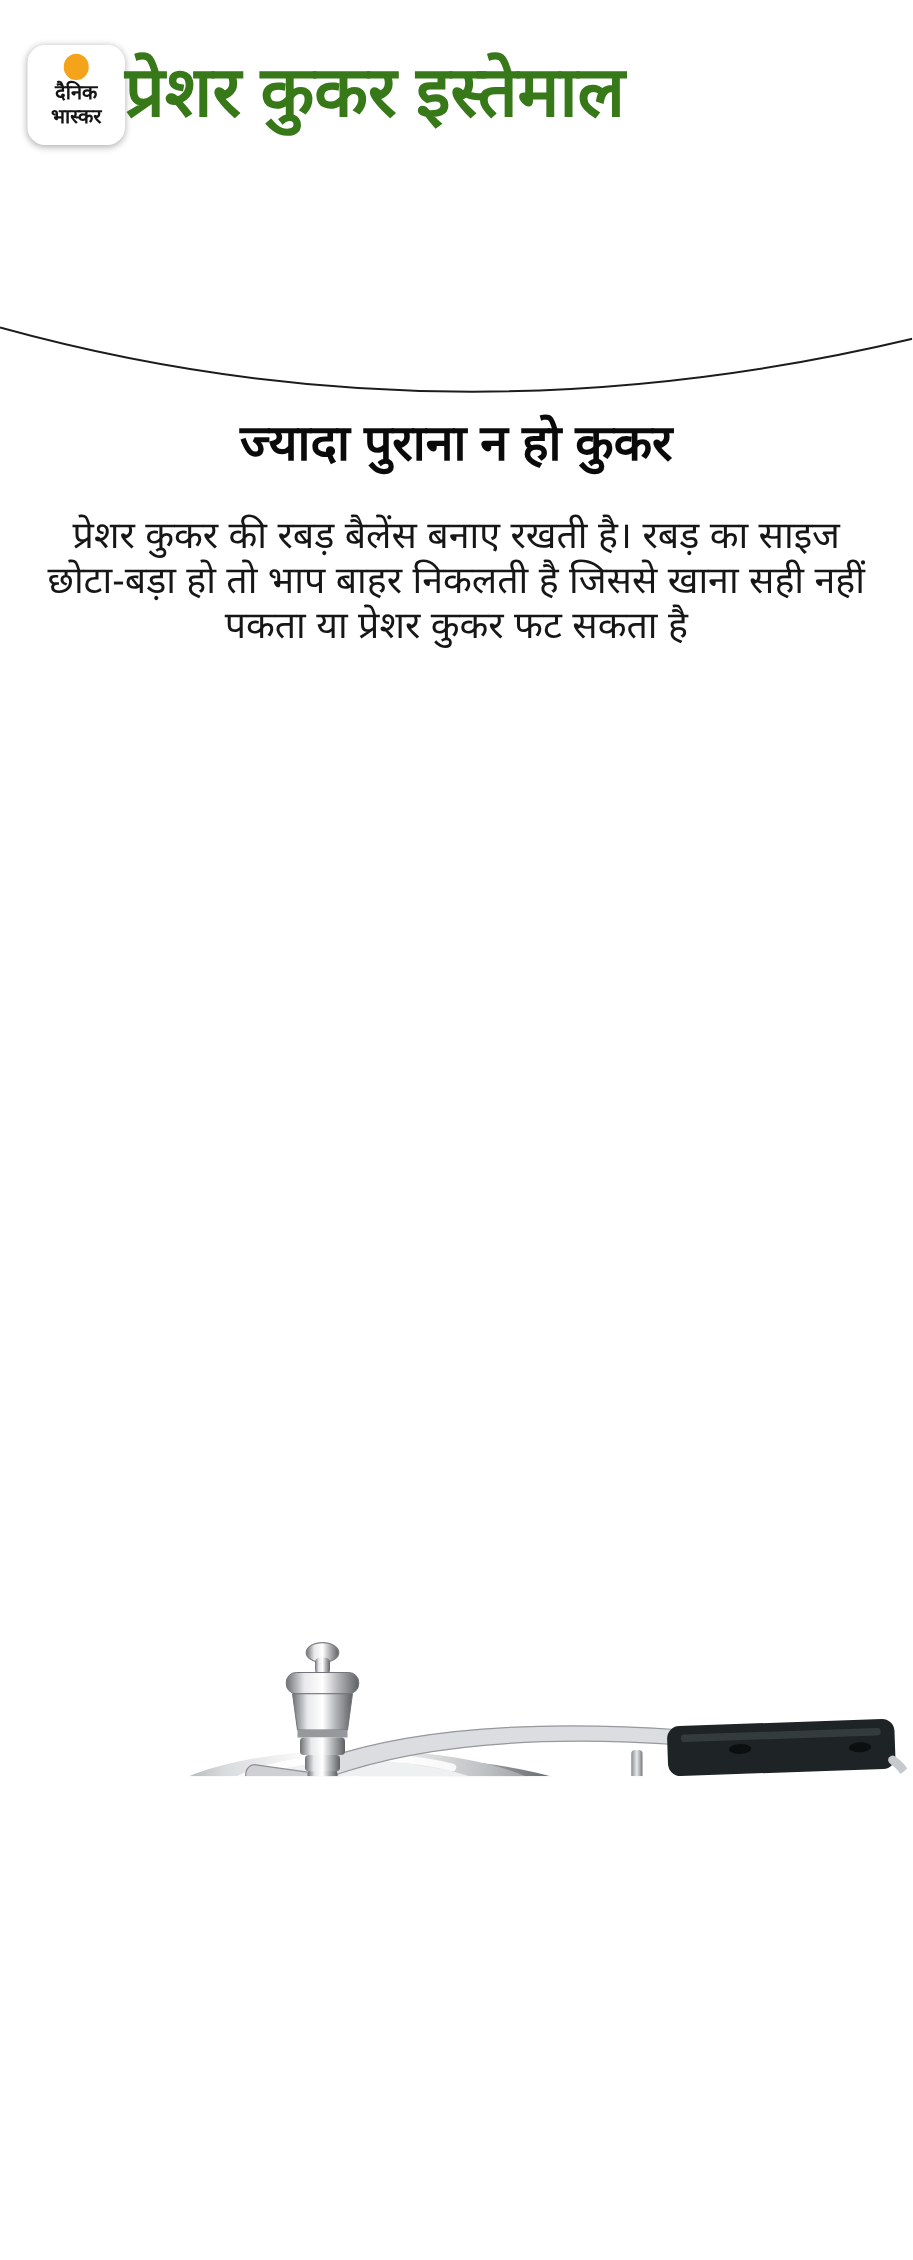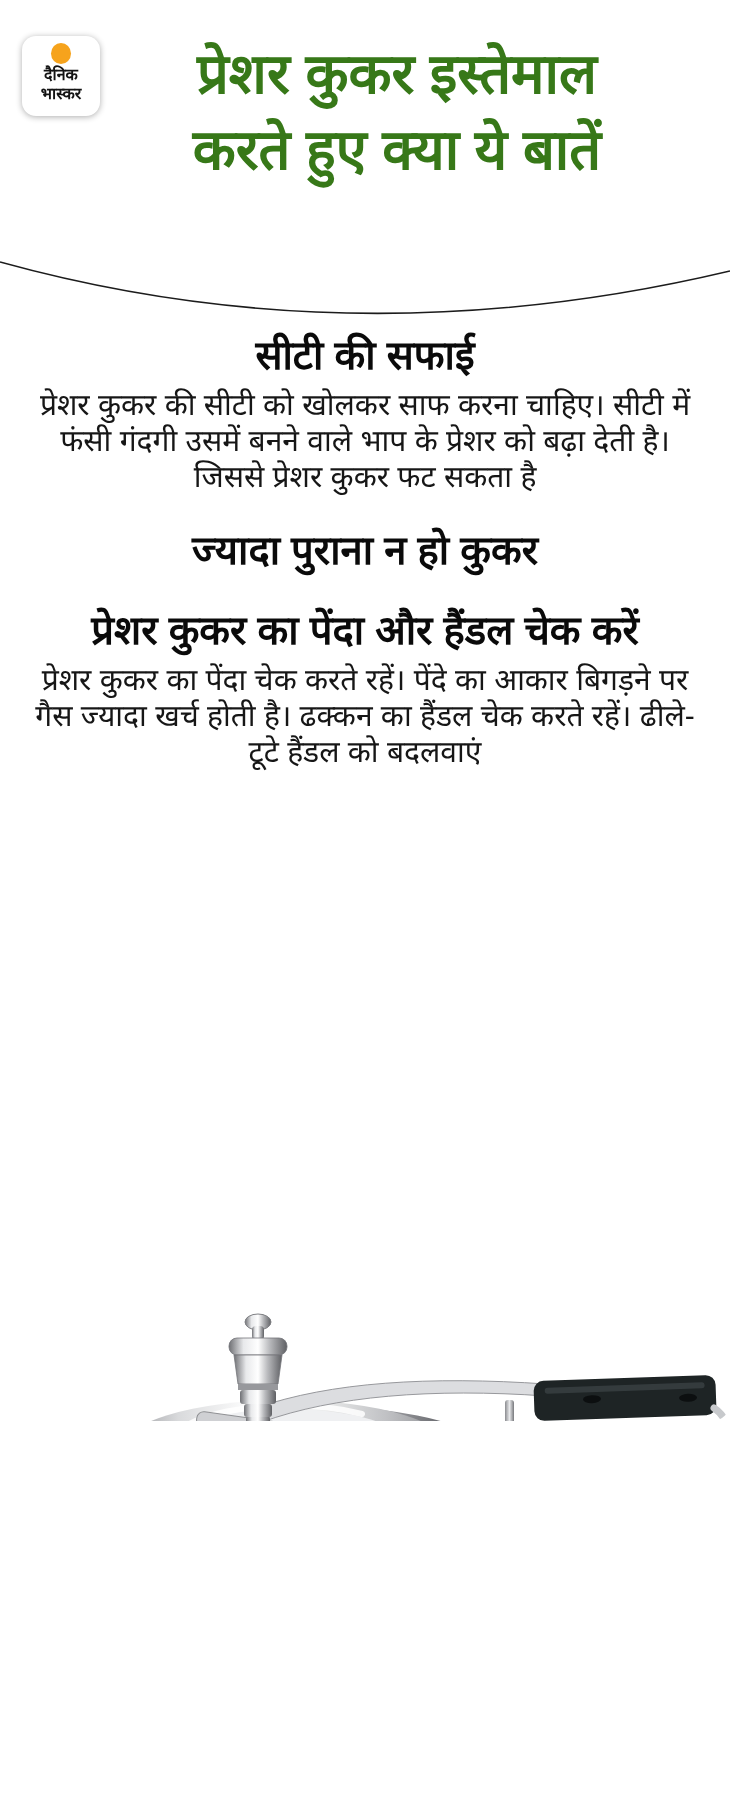--- a/index.html
+++ b/index.html
@@ -16,22 +16,22 @@
     background:#ffffff; border-radius:14px;
     box-shadow:0 1px 6px rgba(0,0,0,.32);
     display:flex; flex-direction:column; align-items:center;
     padding-top:7px; box-sizing:border-box;
   }
   .logo .sun { width:20px; height:21px; border-radius:50%; background:#f6a31c; margin-bottom:1px; }
   .logo .lg-line { font-weight:bold; font-size:16px; line-height:19px; color:#141414; white-space:nowrap; }
 
   
   .headline {
-    position:absolute; left:86px; top:36px; width:622px;
-    text-align:center; font-weight:bold;
+    position:absolute; left:100px; top:36px; width:622px;
+    text-align:left; font-weight:bold;
     font-size:56px; line-height:76px; color:#377818;
   }
   .headline .hl-line { white-space:nowrap; }
 
   
   .curve { position:absolute; left:0; top:256px; width:730px; height:70px; }
 
   
   .tips { position:absolute; left:0; top:331px; width:730px; }
   .tip { text-align:center; margin-bottom:31px; }
@@ -53,46 +53,38 @@
 <div class="poster">
 
   <div class="logo">
     <div class="sun"></div>
     <div class="lg-line">दैनिक</div>
     <div class="lg-line">भास्कर</div>
   </div>
 
   <div class="headline">
     <div class="hl-line">प्रेशर कुकर इस्तेमाल</div>
-    <div class="hl-line">करते हुए क्या ये बातें</div>
   </div>
 
   <svg class="curve" viewBox="0 0 730 70">
     <path d="M0,6 Q355,104 730,15" fill="none" stroke="#1c1c1c" stroke-width="1.6"></path>
   </svg>
 
   <div class="tips">
 
-    <section class="tip">
-      <h2>सीटी की सफाई</h2>
-      <p>प्रेशर कुकर की सीटी को खोलकर साफ करना चाहिए। सीटी में फंसी गंदगी उसमें बनने वाले भाप के प्रेशर को बढ़ा देती है। जिससे प्रेशर कुकर फट सकता है</p>
-    </section>
 
 
     <section class="tip">
       <h2>ज्यादा पुराना न हो कुकर</h2>
     </section>
 
     <section class="tip">
+      <p>प्रेशर कुकर की रबड़ बैलेंस बनाए रखती है। रबड़ का साइज छोटा-बड़ा हो तो भाप बाहर निकलती है जिससे खाना सही नहीं पकता या प्रेशर कुकर फट सकता है</p>
     </section>
 
-    <section class="tip">
-      <h2>प्रेशर कुकर का पेंदा और हैंडल चेक करें</h2>
-      <p>प्रेशर कुकर का पेंदा चेक करते रहें। पेंदे का आकार बिगड़ने पर गैस ज्यादा खर्च होती है। ढक्कन का हैंडल चेक करते रहें। ढीले-टूटे हैंडल को बदलवाएं</p>
-    </section>
 
   </div>
 
   <div class="cooker-wrap">
     <svg width="730" height="520" viewBox="0 0 730 520">
       <defs>
         <linearGradient id="gBody" x1="0" y1="0" x2="1" y2="0">
           <stop offset="0" stop-color="#97989c"></stop>
             <stop offset=".05" stop-color="#e8e9eb"></stop>
           <stop offset=".12" stop-color="#ffffff"></stop>

